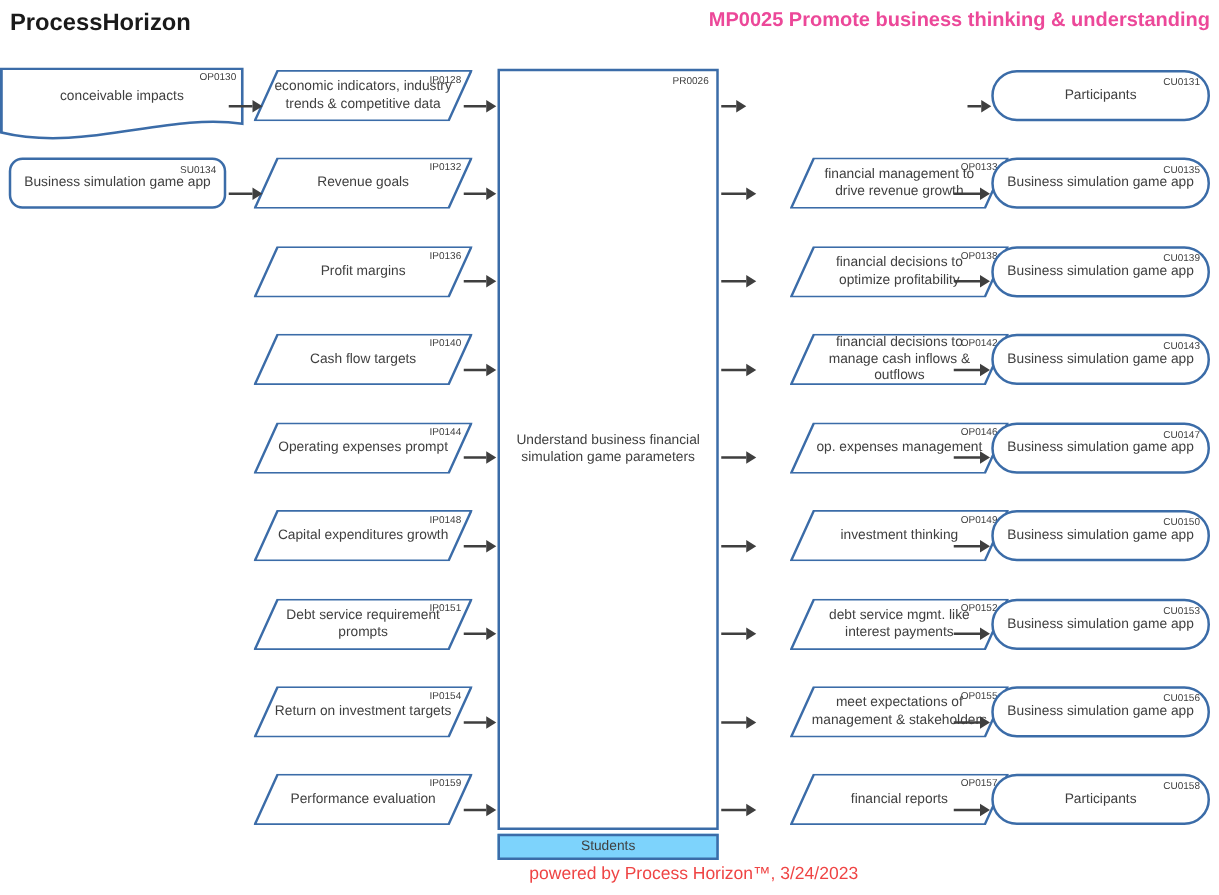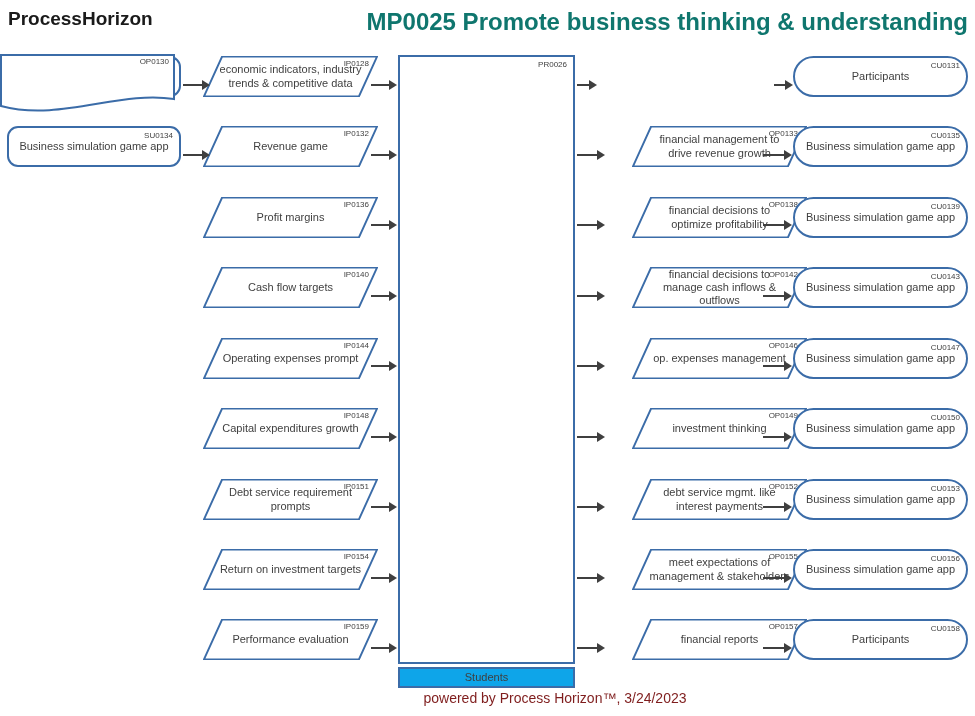--- a/index.html
+++ b/index.html
@@ -1,30 +1,30 @@
 <!DOCTYPE html>
 <html><head>
 <meta charset="utf-8">
 <style>
   * { margin:0; padding:0; box-sizing:border-box; }
   html,body { width:975px; height:716px; background:#fff; overflow:hidden; }
   body { position:relative; font-family:"Liberation Sans","DejaVu Sans",sans-serif; color:#3f3f3f; }
 
   .brand { position:absolute; left:8px; top:8px; font-size:19px; font-weight:700; color:#1a1a1a; }
-  .map-title { position:absolute; right:7px; top:8px; font-size:24px; font-weight:700; color:#0f766e; white-space:nowrap; }
+  .map-title { position:absolute; right:7px; top:8px; font-size:16px; font-weight:700; color:#ec4899; white-space:nowrap; }
 
   .node { position:absolute; height:41px; }
   .round { width:174px; border:2px solid #3b6ca8; border-radius:11px; background:#fff;
            display:flex; align-items:center; justify-content:center; }
   .proc  { left:398px; top:55px; width:177px; height:609px; border:2px solid #3b6ca8; background:#fff;
            display:flex; align-items:center; justify-content:center; }
-  .actorbox { left:398px; top:667px; width:177px; height:21px; border:2px solid #3b6ca8; background:#0ea5e9;
+  .actorbox { left:398px; top:667px; width:177px; height:21px; border:2px solid #3b6ca8; background:#7dd3fc;
            display:flex; align-items:center; justify-content:center; }
   .para { width:175px; }
-  .doc  { width:175px; height:60px;padding-left:48px; }
+  .doc  { width:195px; height:60px;padding-left:48px; }
   .sup  { left:7px; }
   .in   { left:203px; }
   .out  { left:632px; }
   .cust { left:793px; width:175px;border-radius:25px; }
 
   .r0{top:56px} .r1{top:126px} .r2{top:197px} .r3{top:267px} .r4{top:338px}
   .r5{top:408px} .r6{top:479px} .r7{top:549px} .r8{top:619px}
   .doc.r0{top:54px}
 
   .shape { position:absolute; left:0; top:0; width:100%; height:100%; }
@@ -40,21 +40,21 @@
   .doc .lbl { height:48px; }
   .proc .lbl { width:165px; padding:0; }
   .actorbox .lbl { padding:0; }
 
   .arrow { position:absolute; height:2px; background:#3f3f3f; }
   .arrow::after { content:''; position:absolute; right:-8px; top:-4px; width:0; height:0;
                   border-left:8px solid #3f3f3f; border-top:5px solid transparent;
                   border-bottom:5px solid transparent; }
 
   .footer { position:absolute; left:330px; top:690px; width:450px; text-align:center;
-            font-size:14px; color:#7f1d1d; }
+            font-size:14px; color:#ef4444; }
 </style>
 </head>
 <body>
 
 <div class="brand">ProcessHorizon</div>
 <div class="map-title">MP0025 Promote business thinking &amp; understanding</div>
 
 <div class="node round sup r0">
   <span class="code">SU0129</span>
   <div class="lbl">Business simulation game app</div>
@@ -69,21 +69,21 @@
       <polygon points="19,1 174,1 156,56 1,56"></polygon>
     </svg>
   <span class="code">IP0128</span>
   <div class="lbl">economic indicators, industry trends &amp; competitive data</div>
 </div>
 <div class="node para in r1">
   <svg class="shape" viewBox="0 0 175 57" preserveAspectRatio="none">
       <polygon points="19,1 174,1 156,56 1,56"></polygon>
     </svg>
   <span class="code">IP0132</span>
-  <div class="lbl">Revenue game</div>
+  <div class="lbl">Revenue goals</div>
 </div>
 <div class="node para in r2">
   <svg class="shape" viewBox="0 0 175 57" preserveAspectRatio="none">
       <polygon points="19,1 174,1 156,56 1,56"></polygon>
     </svg>
   <span class="code">IP0136</span>
   <div class="lbl">Profit margins</div>
 </div>
 <div class="node para in r3">
   <svg class="shape" viewBox="0 0 175 57" preserveAspectRatio="none">
@@ -123,30 +123,32 @@
 <div class="node para in r8">
   <svg class="shape" viewBox="0 0 175 57" preserveAspectRatio="none">
       <polygon points="19,1 174,1 156,56 1,56"></polygon>
     </svg>
   <span class="code">IP0159</span>
   <div class="lbl">Performance evaluation</div>
 </div>
 
 <div class="node proc">
   <span class="code">PR0026</span>
+  <div class="lbl">Understand business financial simulation game parameters</div>
 </div>
 <div class="node actorbox">
   <div class="lbl">Students</div>
 </div>
 
 <div class="node doc r0">
   <svg class="shape" viewBox="0 0 175 60" preserveAspectRatio="none">
       <path d="M1,1 L174,1 L174,45 C120,36 60,68 1,52 Z"></path>
     </svg>
   <span class="code">OP0130</span>
+  <div class="lbl">conceivable impacts</div>
 </div>
 <div class="node para out r1">
   <svg class="shape" viewBox="0 0 175 57" preserveAspectRatio="none">
       <polygon points="19,1 174,1 156,56 1,56"></polygon>
     </svg>
   <span class="code">OP0133</span>
   <div class="lbl">financial management to drive revenue growth</div>
 </div>
 <div class="node para out r2">
   <svg class="shape" viewBox="0 0 175 57" preserveAspectRatio="none">

